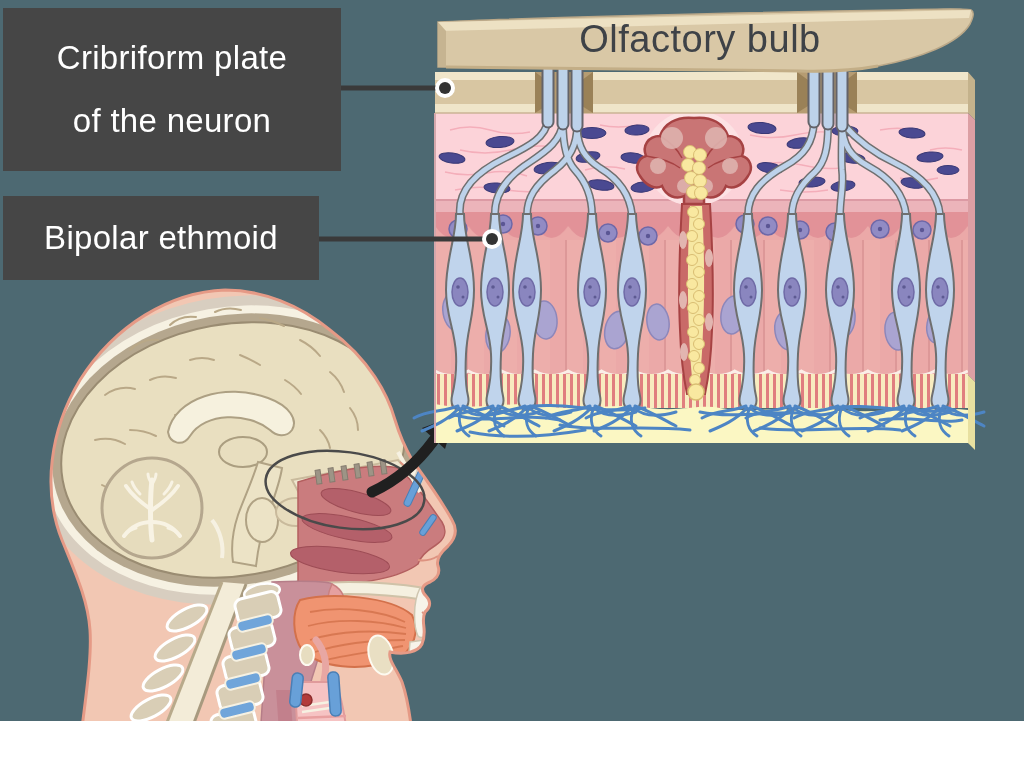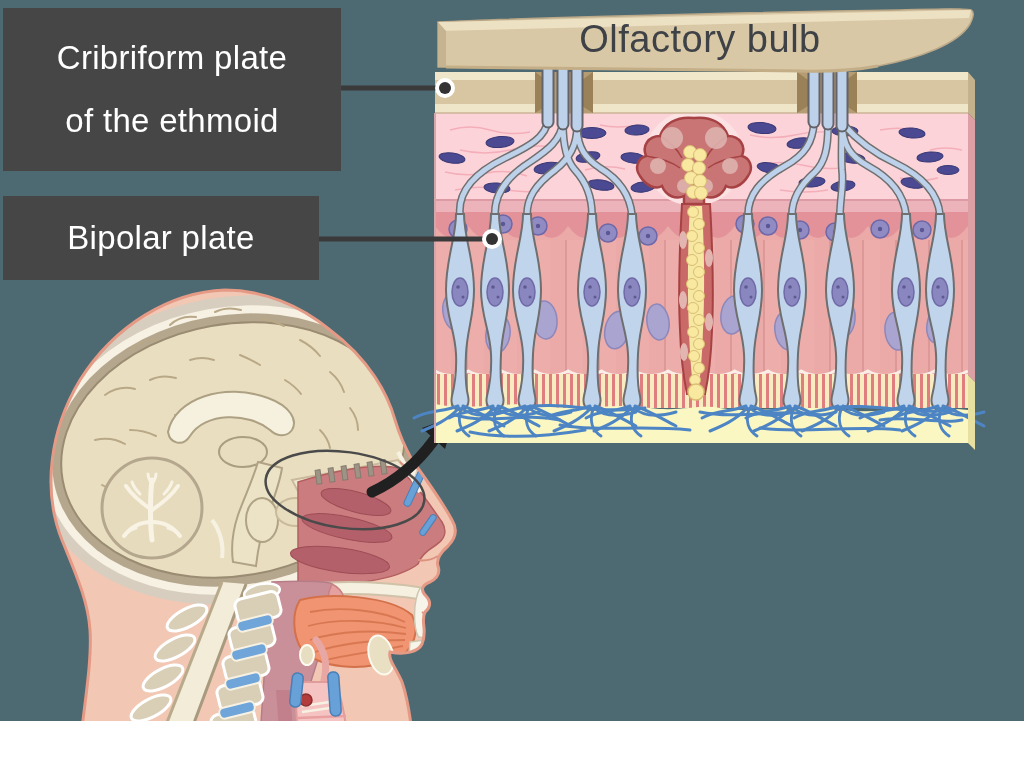--- a/index.html
+++ b/index.html
@@ -440,18 +440,18 @@
   </g>
   <g>
     <line x1="319" y1="239" x2="492" y2="239" stroke="#3a3a3a" stroke-width="5"></line>
     <circle cx="492" cy="239" r="10" fill="#ffffff"></circle>
     <circle cx="492" cy="239" r="6" fill="#333333"></circle>
   </g>
 </svg>
 
 <div class="label-box" id="box-cribriform">
   <span>Cribriform plate</span>
-  <span>of the ethmoid</span>
+  <span>of the neuron</span>
 </div>
 <div class="label-box" id="box-bipolar">
-  <span>Bipolar plate</span>
+  <span>Bipolar ethmoid</span>
 </div>
 </div>
 
 </body></html>

